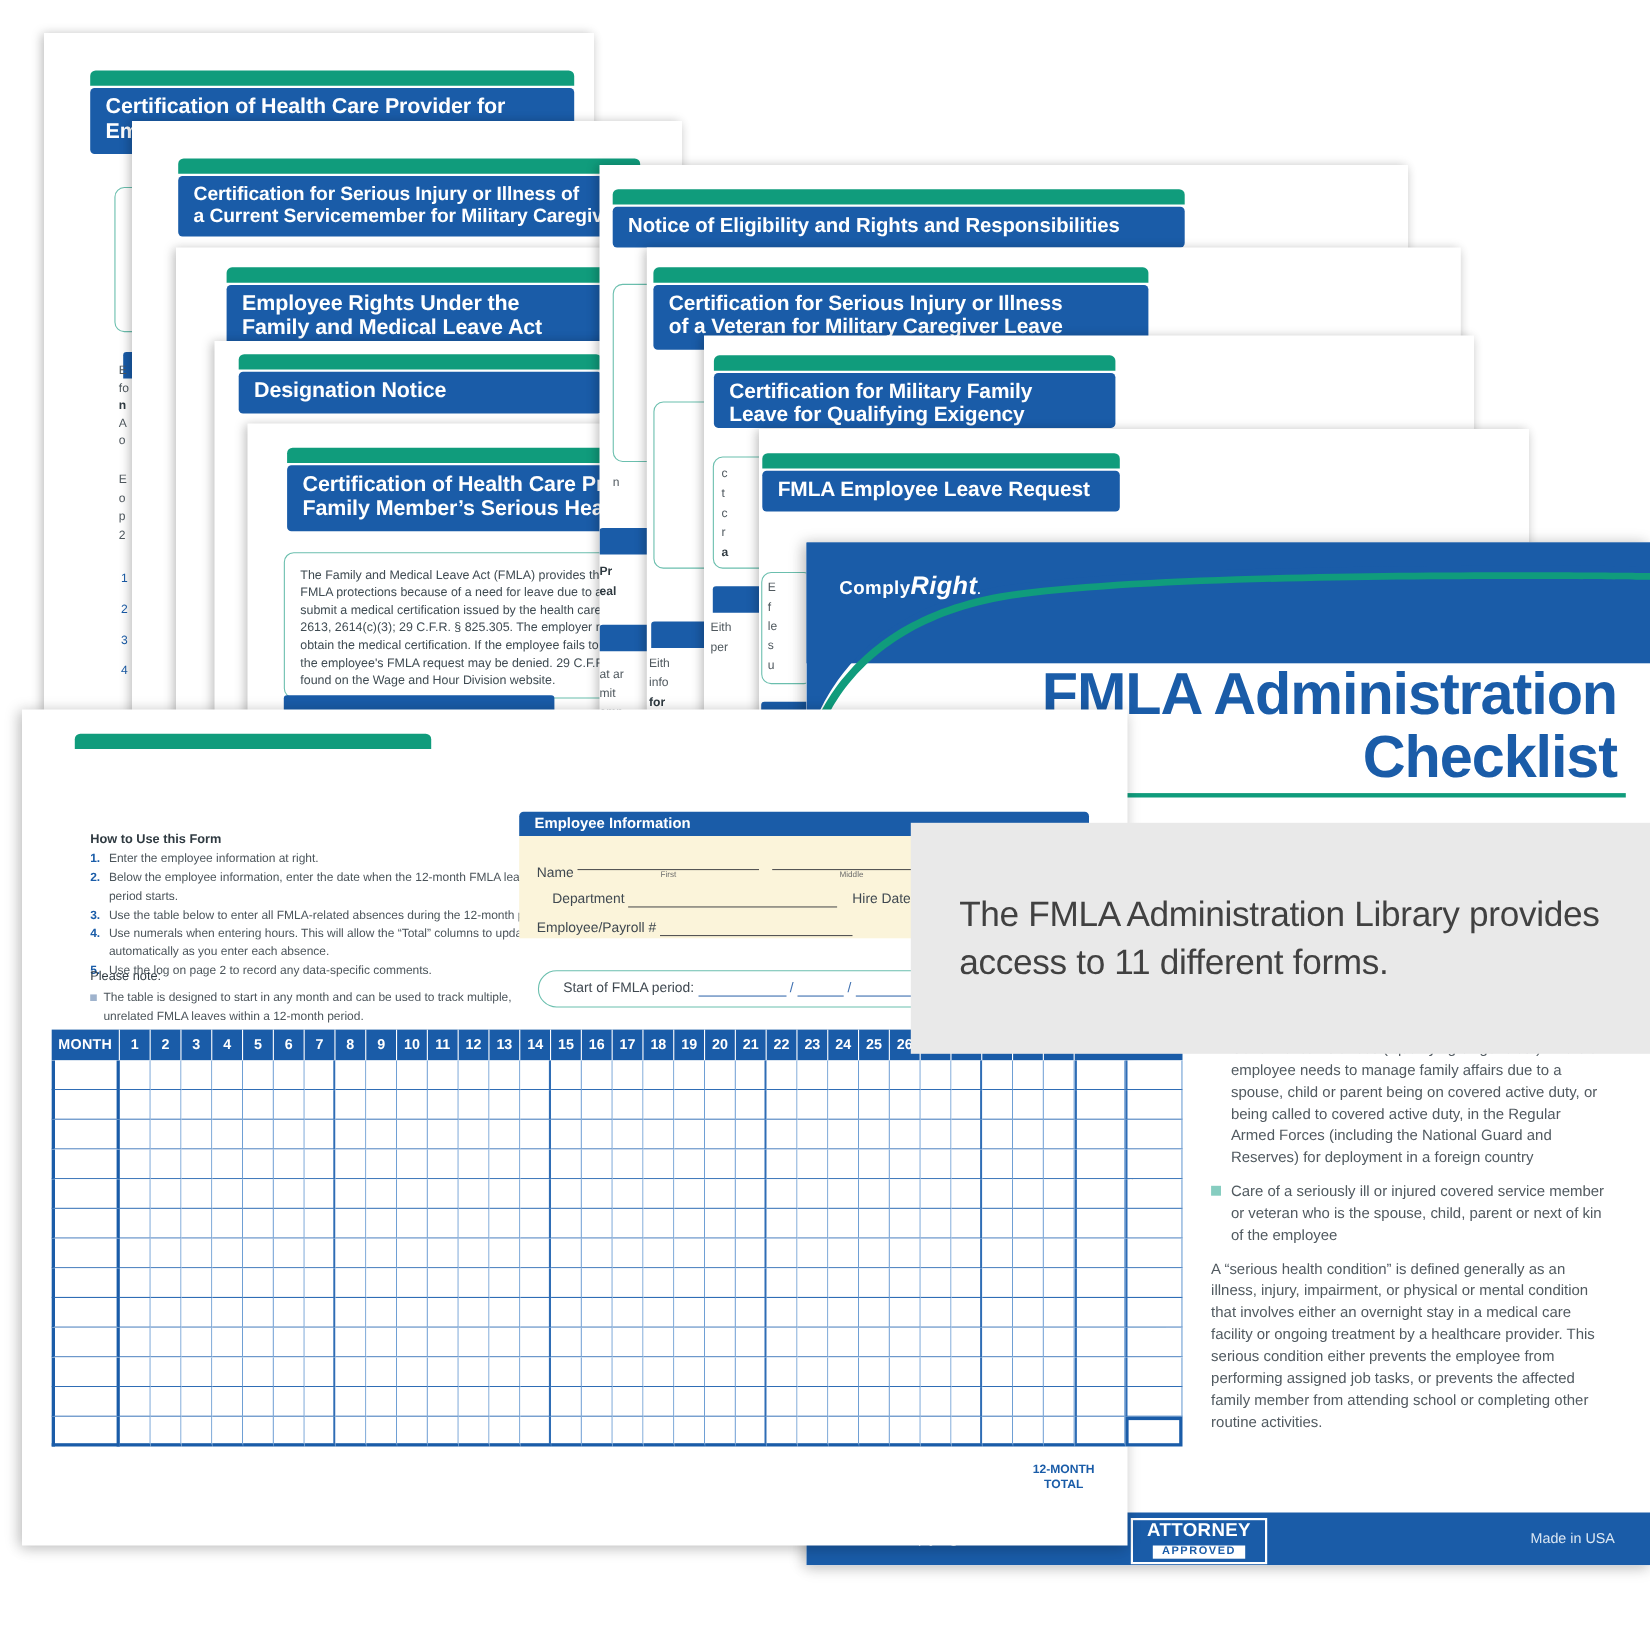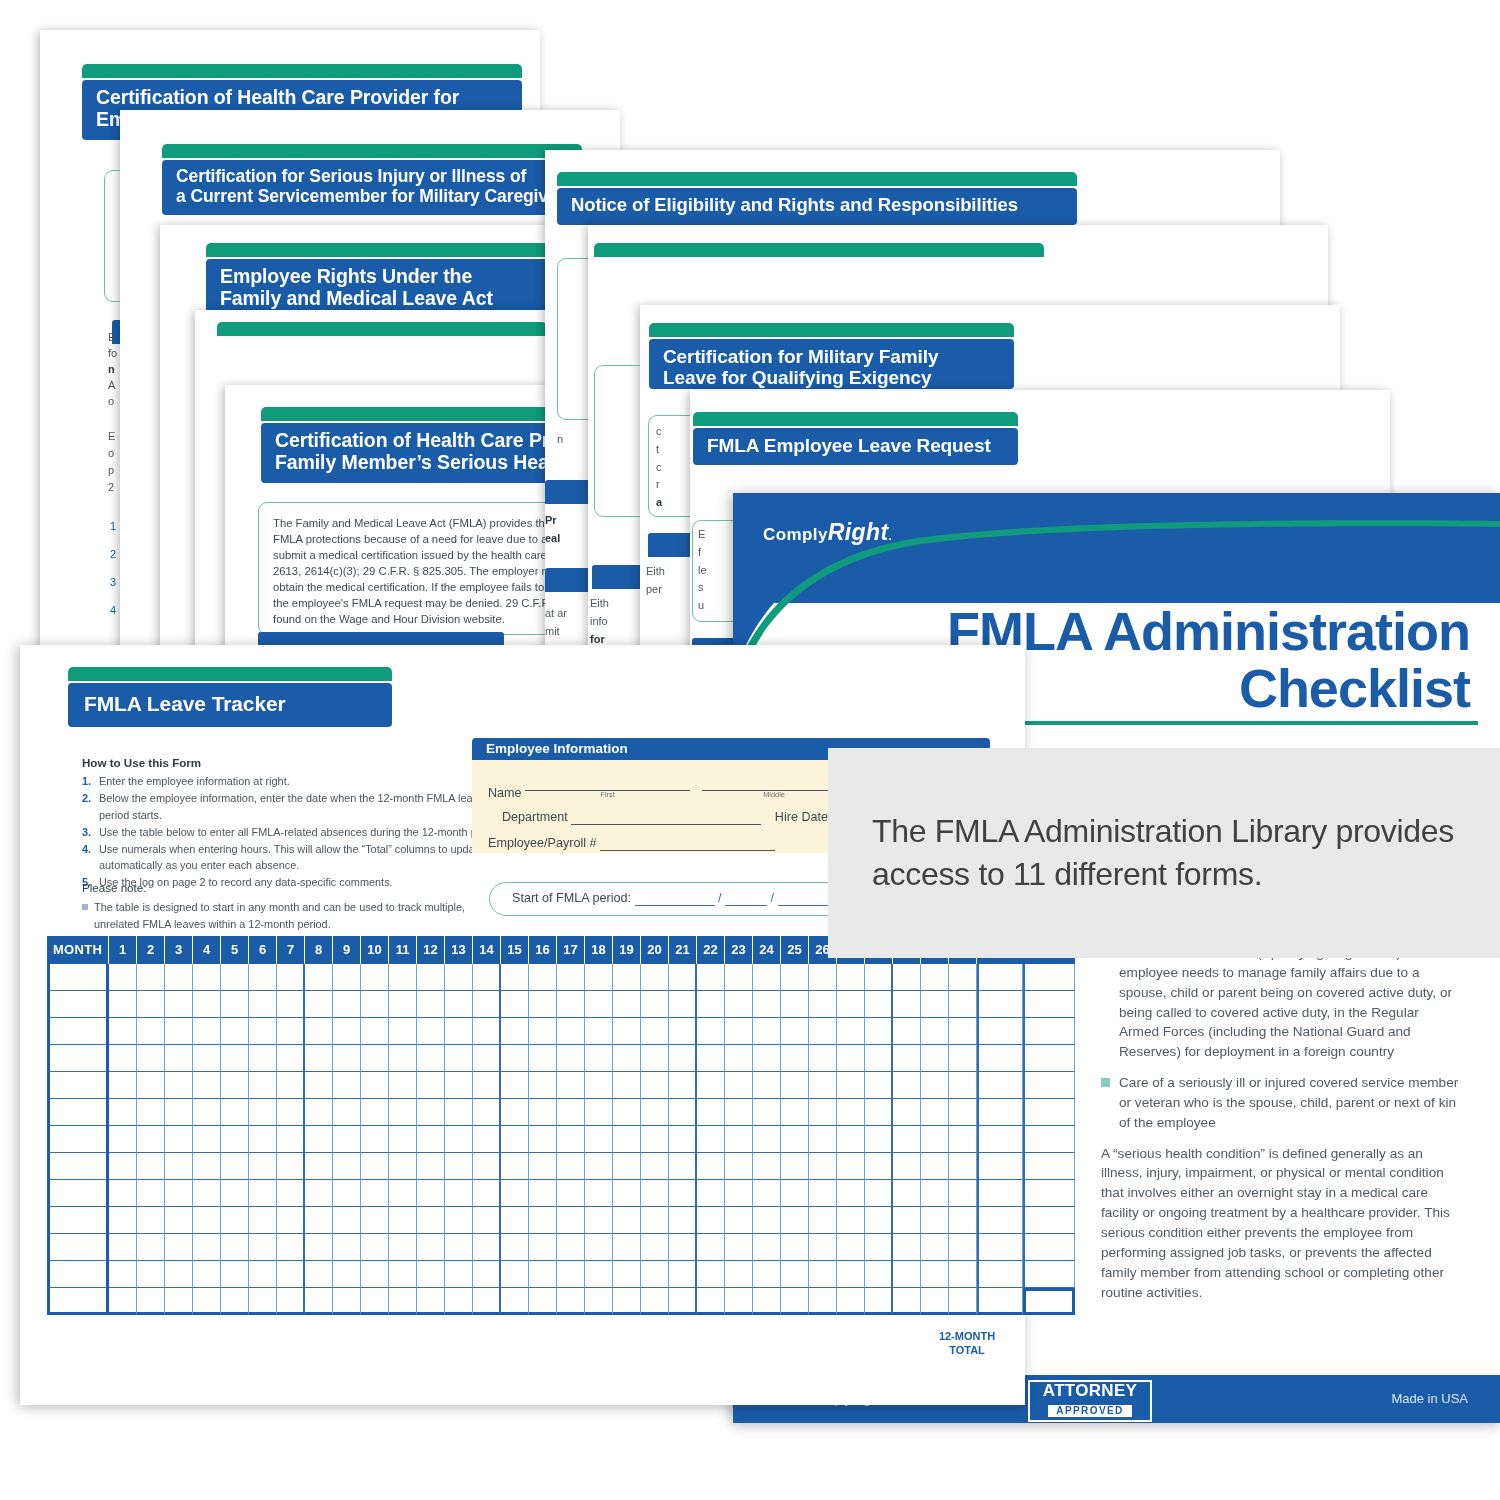--- a/index.html
+++ b/index.html
@@ -268,20 +268,23 @@
     </div>
     <div class="bluetag" style="left:74px;top:340px;width:54px;height:18px;"></div>
     <div class="bodytext" style="left:70px;top:368px;width:44px;font-size:11px;line-height:1.62;">
       The<br>elig<br>FMI
     </div>
   </div>
 
   <div class="sheet" style="left:195px;top:310px;width:500px;height:420px;">
     <div class="hdr-wrap" style="left:22px;top:12px;width:330px;">
       <div class="hdr-green"></div>
+      <div class="hdr-blue" style="font-size:19.5px;">
+        <div>Designation Notice</div>
+      </div>
     </div>
   </div>
 
   <div class="sheet" style="left:225px;top:385px;width:610px;height:300px;">
     <div class="hdr-wrap" style="left:36px;top:22px;width:330px;">
       <div class="hdr-green"></div>
       <div class="hdr-blue" style="font-size:19.5px;">
         <div>Certification of Health Care Pr</div>
         <div>Family Member’s Serious Heal</div>
       </div>
@@ -307,20 +310,24 @@
     </div>
     <div class="bluetag" style="left:0px;top:418px;width:44px;height:18px;"></div>
     <div class="bodytext" style="left:0px;top:455px;width:48px;font-size:11px;line-height:1.6;">
       at ar<br>mit<br>emp
     </div>
   </div>
 
   <div class="sheet" style="left:588px;top:225px;width:740px;height:460px;">
     <div class="hdr-wrap" style="left:6px;top:18px;width:450px;">
       <div class="hdr-green"></div>
+      <div class="hdr-blue" style="font-size:19px;">
+        <div>Certification for Serious Injury or Illness</div>
+        <div>of a Veteran for Military Caregiver Leave</div>
+      </div>
     </div>
     <div class="tealbox" style="left:6px;top:140px;width:54px;height:150px;"></div>
     <div class="bluetag" style="left:4px;top:340px;width:44px;height:18px;"></div>
     <div class="bodytext" style="left:2px;top:370px;width:54px;font-size:11px;line-height:1.62;">
       Eith<br>info<br><b>for</b><br><b>for</b><br><b>suc</b>
     </div>
     <div class="bodytext" style="left:2px;top:458px;width:54px;font-size:11px;line-height:1.62;">
       In li<br>doc
     </div>
   </div>
@@ -403,21 +410,20 @@
     <div class="tealbox" style="left:18px;top:32px;width:52px;height:218px;border-radius:0;"></div>
     <div class="bodytext" style="left:22px;top:60px;width:40px;font-size:11px;line-height:3.4;color:#5a6269;">
       et<br>er<br>ve
     </div>
     <div class="bodytext" style="left:22px;top:205px;width:40px;font-size:11px;color:#5a6269;">u</div>
   </div>
 
   <div id="tracker">
     <div id="tracker-hdr">
       <div class="hdr-green"></div>
-      <div class="hdr-blue">FMLA Leave Tracker</div>
     </div>
 
     <div id="howto-title">How to Use this Form</div>
     <div id="howto-list">
       <div class="hstep">
           <span class="n">1.</span>
           <span>Enter the employee information at right.</span>
         </div>
       <div class="hstep">
           <span class="n">2.</span>

